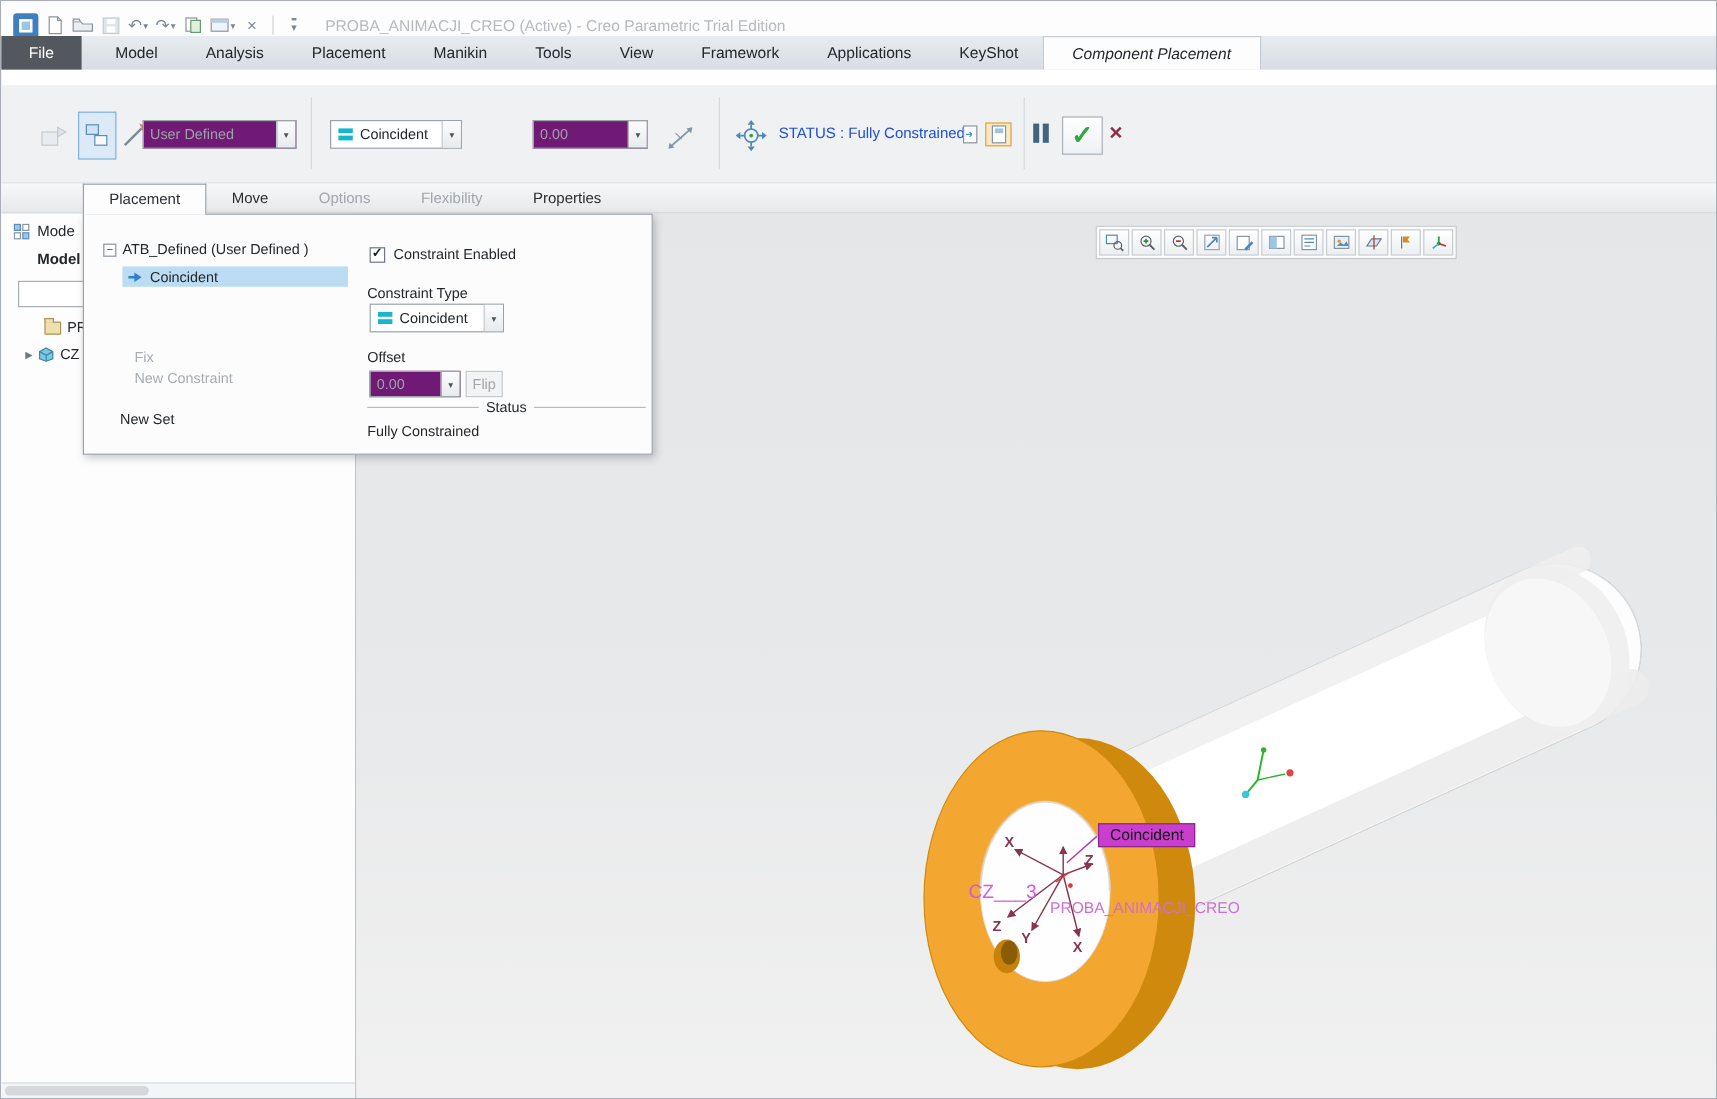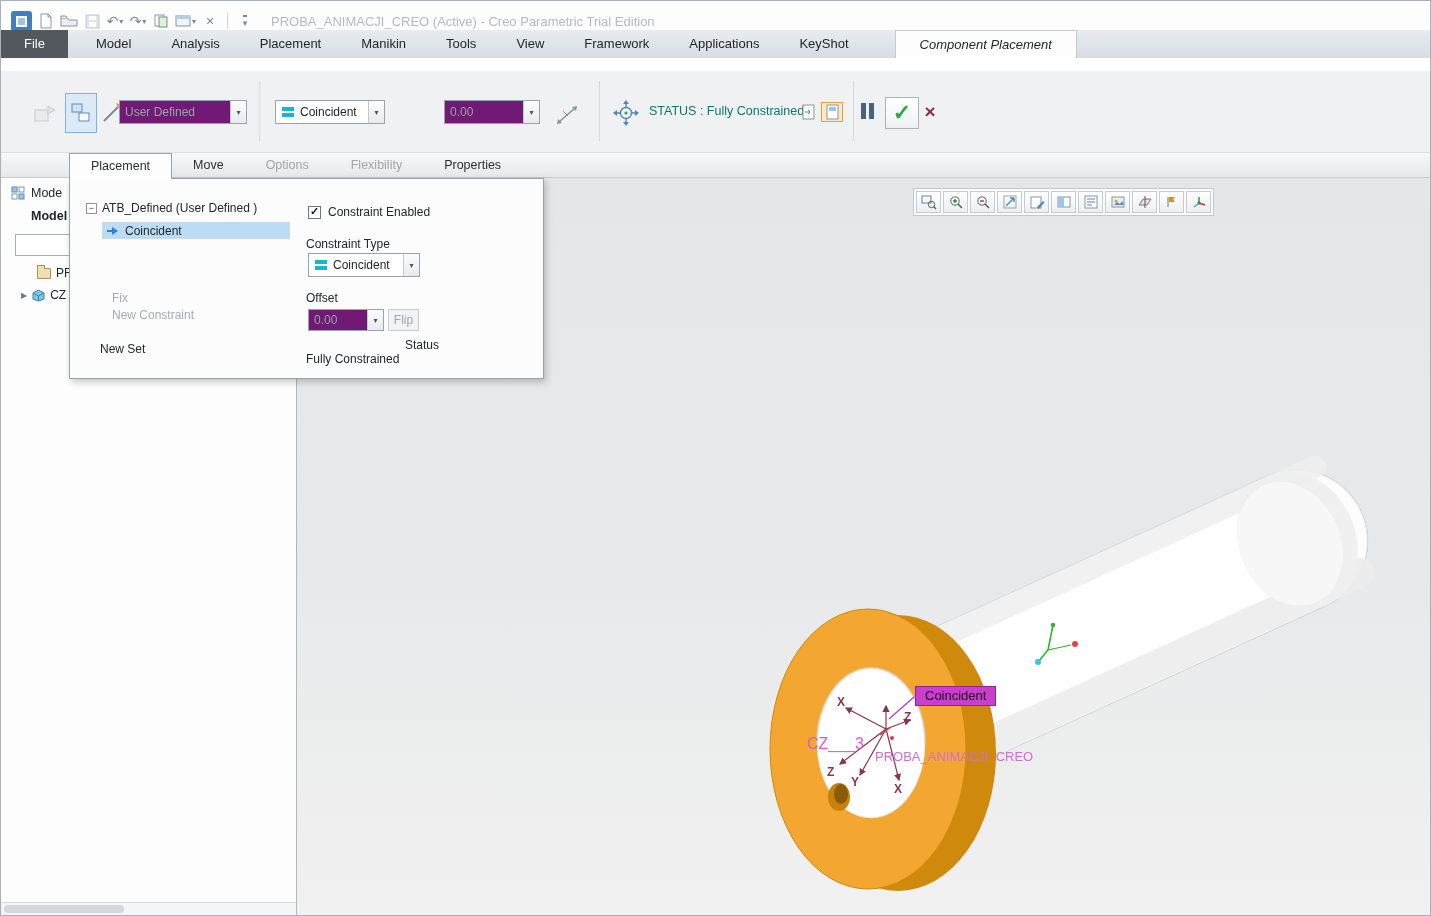--- a/index.html
+++ b/index.html
@@ -18,38 +18,38 @@
   .qicon .mini { font-size:8px; color:#7c8894; margin-left:1px; }
   .qicon.dis { opacity:.55; }
   .qsep { width:1px; height:16px; background:#cfd4d9; margin:0 3px; }
   .ovl { border-top:2px solid #7c8894; font-size:9px; line-height:10px; padding-top:1px; }
   .wintitle { position:absolute; left:270px; right:0; top:13px; text-align:left; color:#b6babe; font-size:13px; }
   
   .tabbar { position:absolute; left:0; top:29px; width:100%; height:28px;
     background:linear-gradient(#e8ecf0,#d7dde3); display:flex; }
   .rtab { line-height:28px; padding:0 20px; font-size:13px; color:#23272b; white-space:nowrap; }
   .rtab.file { background:#53585e; color:#fff; padding:0 23px; margin-right:8px; }
-  .rtab.ctx { background:#fdfdfd; font-style:italic; padding:0 24px; margin-left:26px;
+  .rtab.ctx { background:#fdfdfd; font-style:italic; padding:0 24px; margin-left:0;
     border-left:1px solid #c4cad0; border-right:1px solid #c4cad0; border-top:1px solid #c4cad0; }
   
   .ribbon { position:absolute; left:0; top:70px; width:100%; height:82px; background:#f0f1f2; border-bottom:1px solid #dcdee0; }
   .rb-abs { position:absolute; }
   .vsep { position:absolute; top:10px; height:60px; width:1px; background:#d7dadd; }
   .rbtn { display:flex; align-items:center; justify-content:center; }
   .rbtn.pressed { border:1px solid #7fb2e0; background:#dceaf8; }
   .combo { display:flex; align-items:center; background:#fff; border:1px solid #9aa2aa; font-size:12px; color:#23272b; }
   .combo .val { flex:1; padding:0 5px; display:flex; align-items:center; gap:5px; overflow:hidden; white-space:nowrap; }
   .combo .arr { width:16px; align-self:stretch; border-left:1px solid #c2c8ce;
     background:linear-gradient(#fbfcfd,#e8ebee); display:grid; place-items:center; font-size:8px; color:#4c565f; }
   .combo.disabled { background:#701a75; color:#9aa2a8; }
   .coin-ic { width:14px; height:12px; flex:0 0 14px;
     background:
       linear-gradient(#16b6ce,#16b6ce) 1px 1px / 12px 4px no-repeat,
       linear-gradient(#16b6ce,#16b6ce) 1px 7px / 12px 4px no-repeat; }
-  .statustext { font-size:12.5px; color:#0f766e; }
+  .statustext { font-size:12.5px; color:#1d4ed8; }
   .pagebtn { width:22px; height:20px; display:grid; place-items:center; }
   .pagebtn.hl { border:1px solid #e0a23c; background:#fbe8c6; }
   .pause { display:flex; gap:3px; }
   .pause i { display:block; width:5px; height:16px; background:#44647e; }
   .okbtn { width:34px; height:32px; border:1px solid #aab2ba; background:linear-gradient(#ffffff,#eef1f4);
     display:grid; place-items:center; font-size:22px; font-weight:bold; color:#2fa842; }
   .cancelx { font-size:19px; font-weight:bold; color:#8e3040; }
   
   .dash { position:absolute; left:0; top:152px; width:100%; height:25px;
     background:linear-gradient(#f7f8f9,#e6e8ea); border-bottom:1px solid #c6cacd; display:flex; padding-left:68px; }
@@ -92,21 +92,21 @@
   .p-news { position:absolute; left:30px; top:163px; color:#23272b; }
   .chk-row { position:absolute; left:238px; top:26px; display:flex; gap:7px; align-items:center; }
   .cb { width:13px; height:13px; border:1px solid #6d7680; background:#fff; display:grid; place-items:center; }
   .cb i { font-style:normal; font-size:11px; line-height:11px; font-weight:bold; color:#1a1e22; margin-top:-2px; }
   .p-ctlabel { position:absolute; left:236px; top:58px; }
   .p-ctcombo { position:absolute; left:238px; top:74px; width:112px; height:24px; }
   .p-offlabel { position:absolute; left:236px; top:112px; }
   .p-offcombo { position:absolute; left:238px; top:130px; width:76px; height:22px; }
   .p-flip { position:absolute; left:318px; top:130px; width:31px; height:22px; border:1px solid #c6cbd0;
     background:#f2f3f4; color:#a0a6ac; display:grid; place-items:center; font-size:12px; }
-  .status-sep { position:absolute; left:236px; top:153px; width:232px; display:flex; align-items:center; gap:6px; font-size:12px;flex-direction:column; }
+  .status-sep { position:absolute; left:236px; top:153px; width:232px; display:flex; align-items:center; gap:6px; font-size:12px; }
   .status-sep .ln { flex:1; height:1px; background:#b6bcc2; }
   .p-statusval { position:absolute; left:236px; top:173px; }
 </style>
 </head>
 <body>
 
 <div id="app">
 
   <div class="titlebar">
     <div class="qat">

